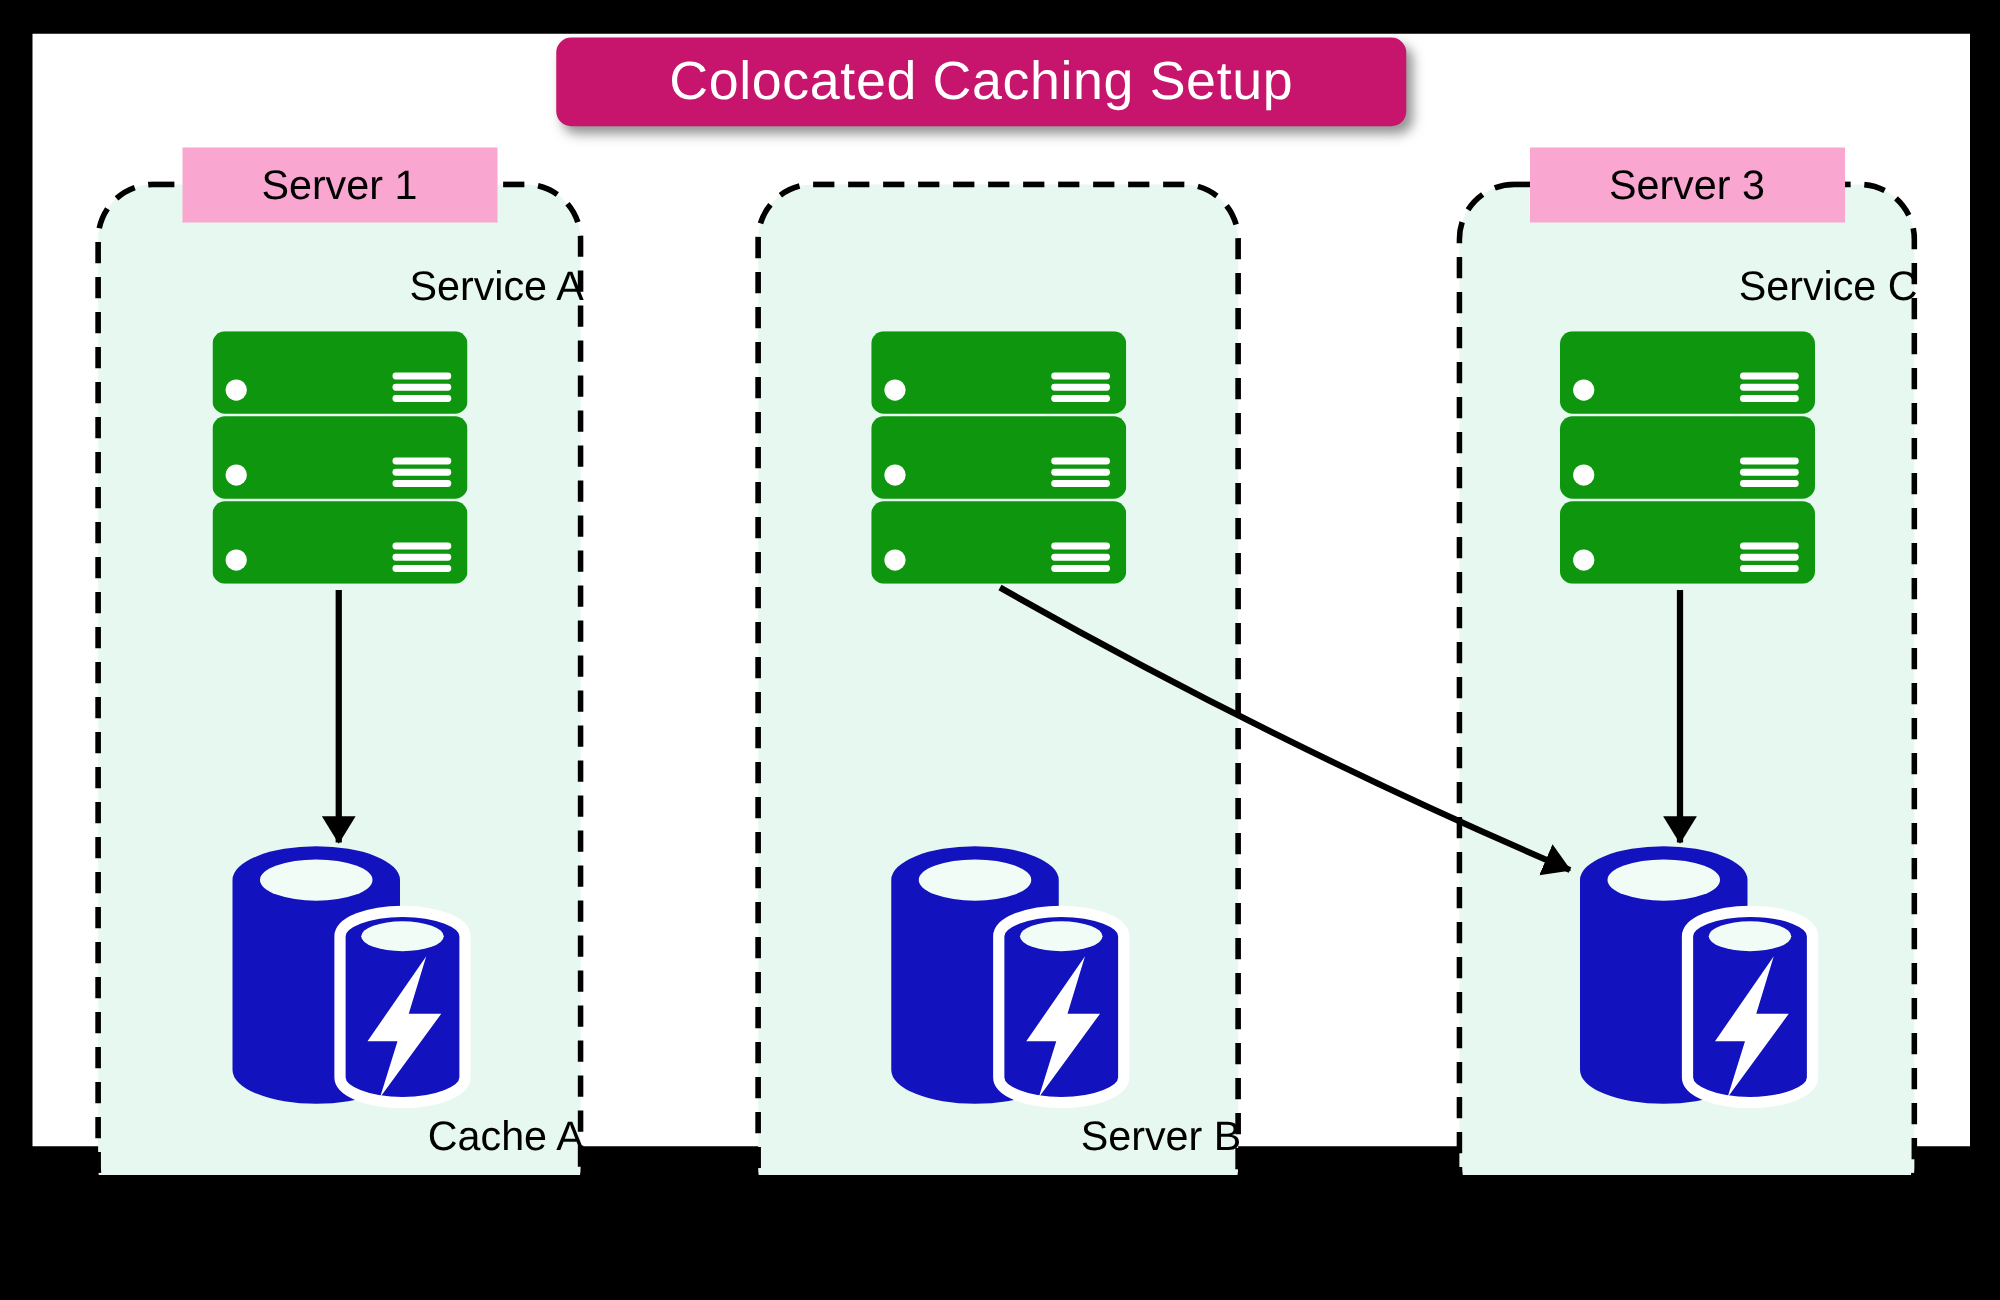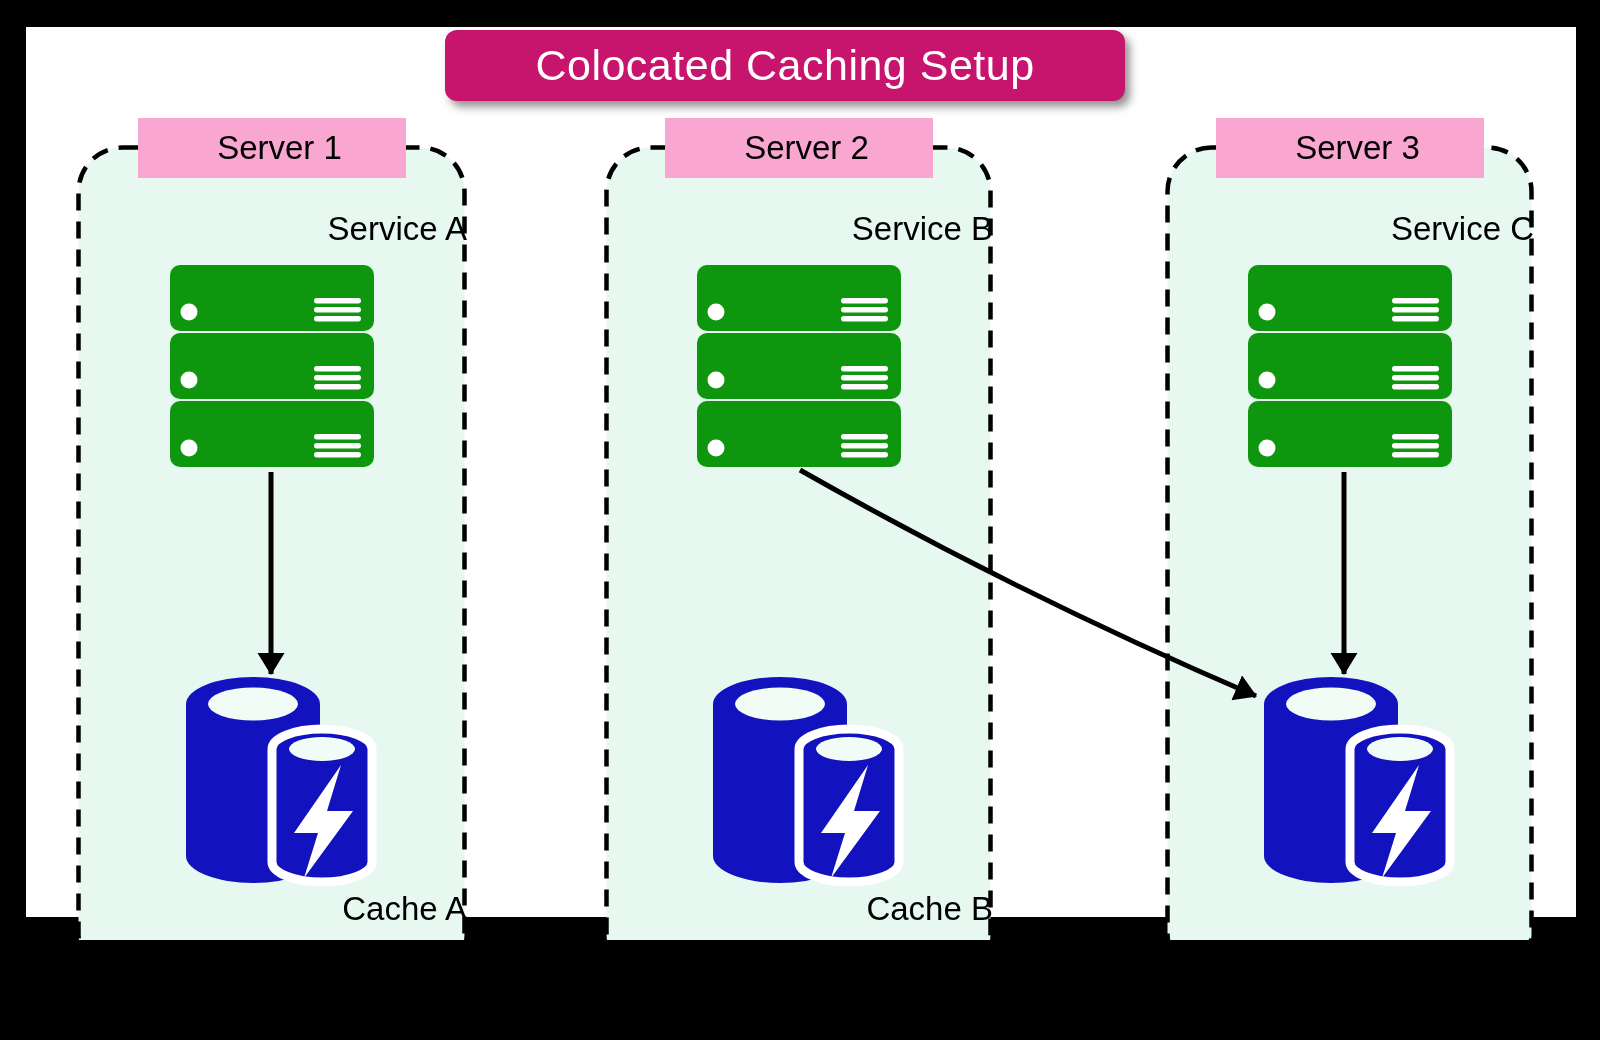--- a/index.html
+++ b/index.html
@@ -20,21 +20,21 @@
   .server-group{position:absolute;top:145px;}
   .sg1{left:76px;width:391px;height:835px;}
   .sg2{left:604px;width:389px;height:835px;}
   .sg3{left:1165px;width:369px;height:835px;}
 
   .boundary-svg{position:absolute;left:0;top:0;}
 
   .server-header{
     position:absolute;top:-27px;left:50%;transform:translateX(-50%);
     width:252px;height:60px;background:var(--server-header);
-    font-size:33px;line-height:60px;text-align:center;z-index:3;padding-left:16px;
+    font-size:33px;line-height:60px;text-align:center;z-index:3;
   }
   .service-label,.cache-label{
     position:absolute;left:0;width:100%;text-align:right;
     font-size:33px;line-height:40px;z-index:2;
   }
   .service-label{top:64px;}
   .cache-label{top:744px;}
 
   .rack-svg{position:absolute;top:120px;left:50%;margin-left:-102px;width:204px;height:202px;z-index:2;}
   .cache-svg{position:absolute;top:530px;left:50%;margin-left:-88px;width:196px;height:212px;z-index:2;}
@@ -100,29 +100,27 @@
     <svg class="cache-svg">
         <use href="#sym-cache"></use>
       </svg>
     <div class="cache-label">Cache A</div>
   </div>
 
   <div class="server-group sg2">
     <svg class="boundary-svg" width="389" height="835">
       <rect x="2.5" y="2.5" width="384" height="830" rx="44" fill="var(--container-fill)" stroke="#000" stroke-width="4.5" stroke-dasharray="17 11"></rect>
     </svg>
-    <div class="server-header">Server 2</div>
-    <div class="service-label">Service B</div>
     <svg class="rack-svg">
         <use href="#sym-rack"></use>
       </svg>
     <svg class="cache-svg">
         <use href="#sym-cache"></use>
       </svg>
-    <div class="cache-label">Cache B</div>
+    <div class="cache-label">Server B</div>
   </div>
 
   <div class="server-group sg3">
     <svg class="boundary-svg" width="369" height="835">
       <rect x="2.5" y="2.5" width="364" height="830" rx="44" fill="var(--container-fill)" stroke="#000" stroke-width="4.5" stroke-dasharray="17 11"></rect>
     </svg>
     <div class="server-header">Server 3</div>
     <div class="service-label">Service C</div>
     <svg class="rack-svg">
         <use href="#sym-rack"></use>

